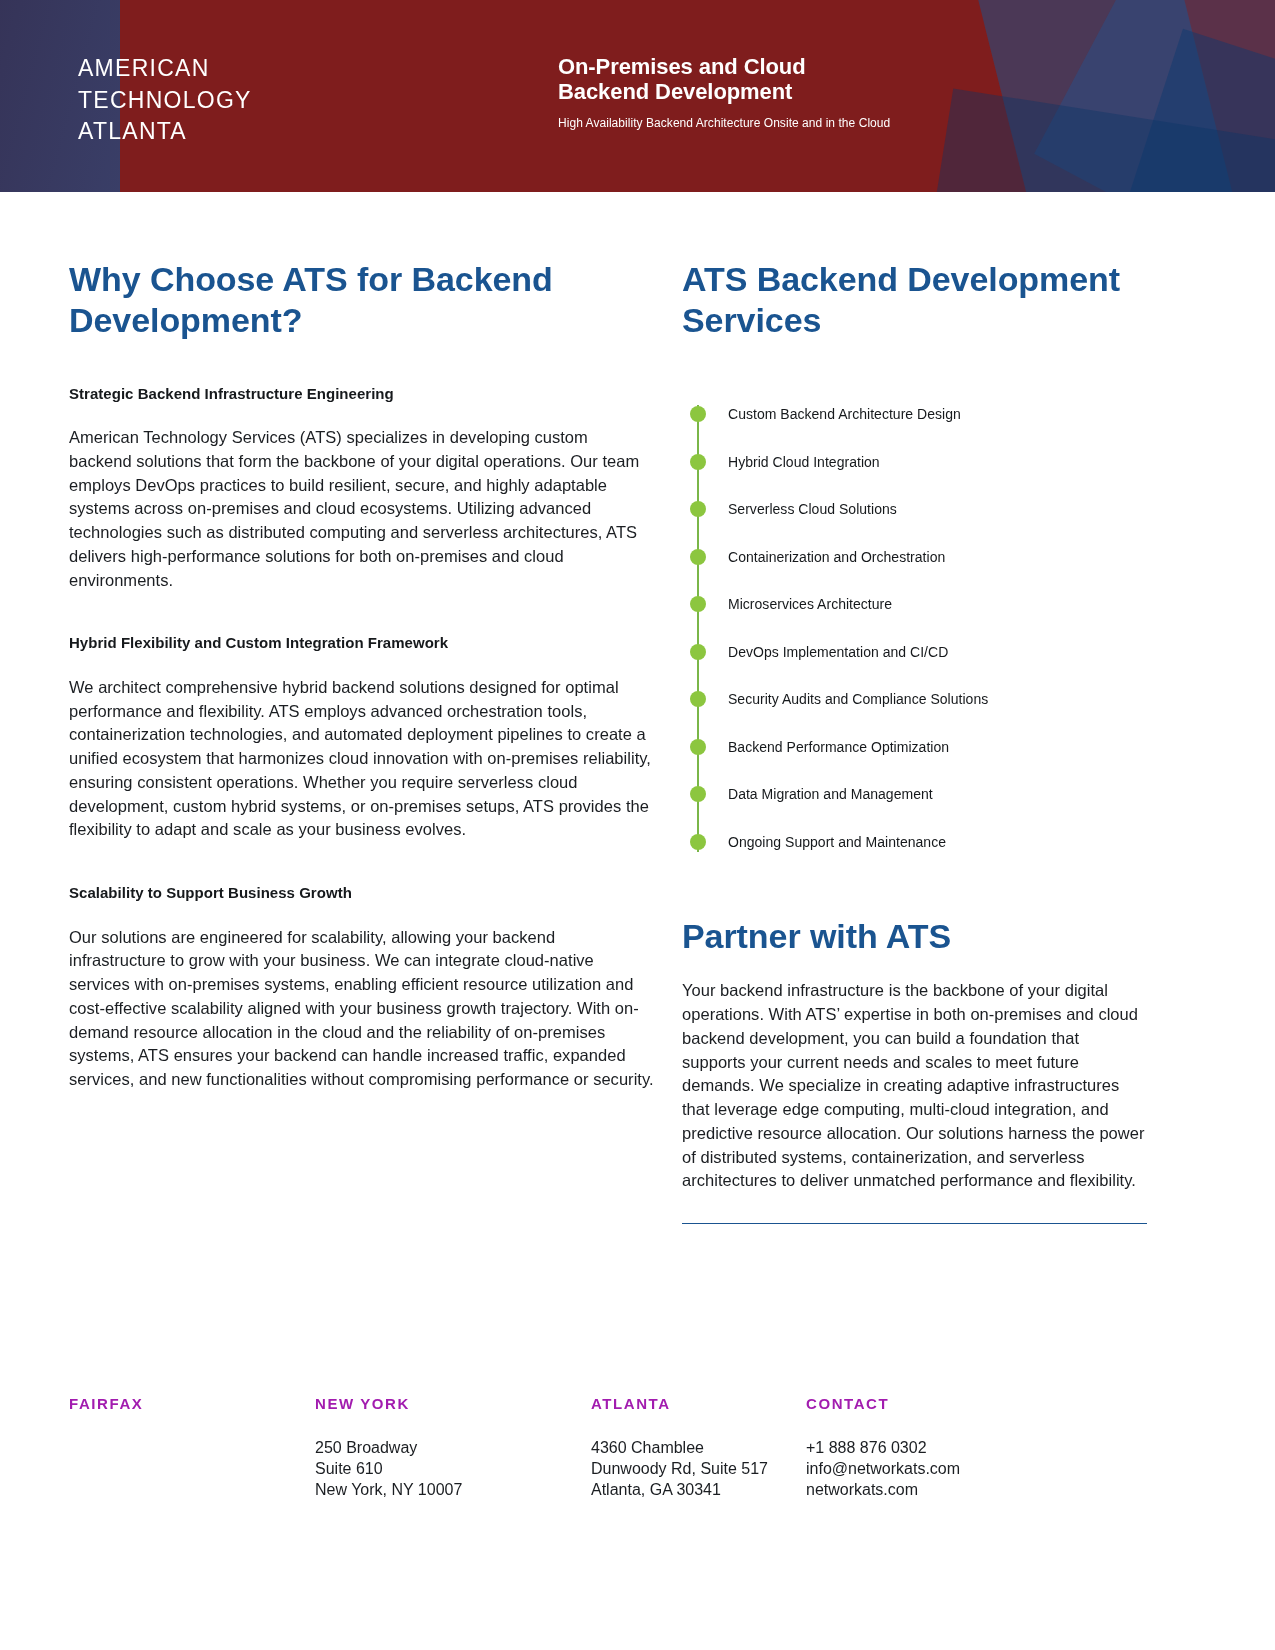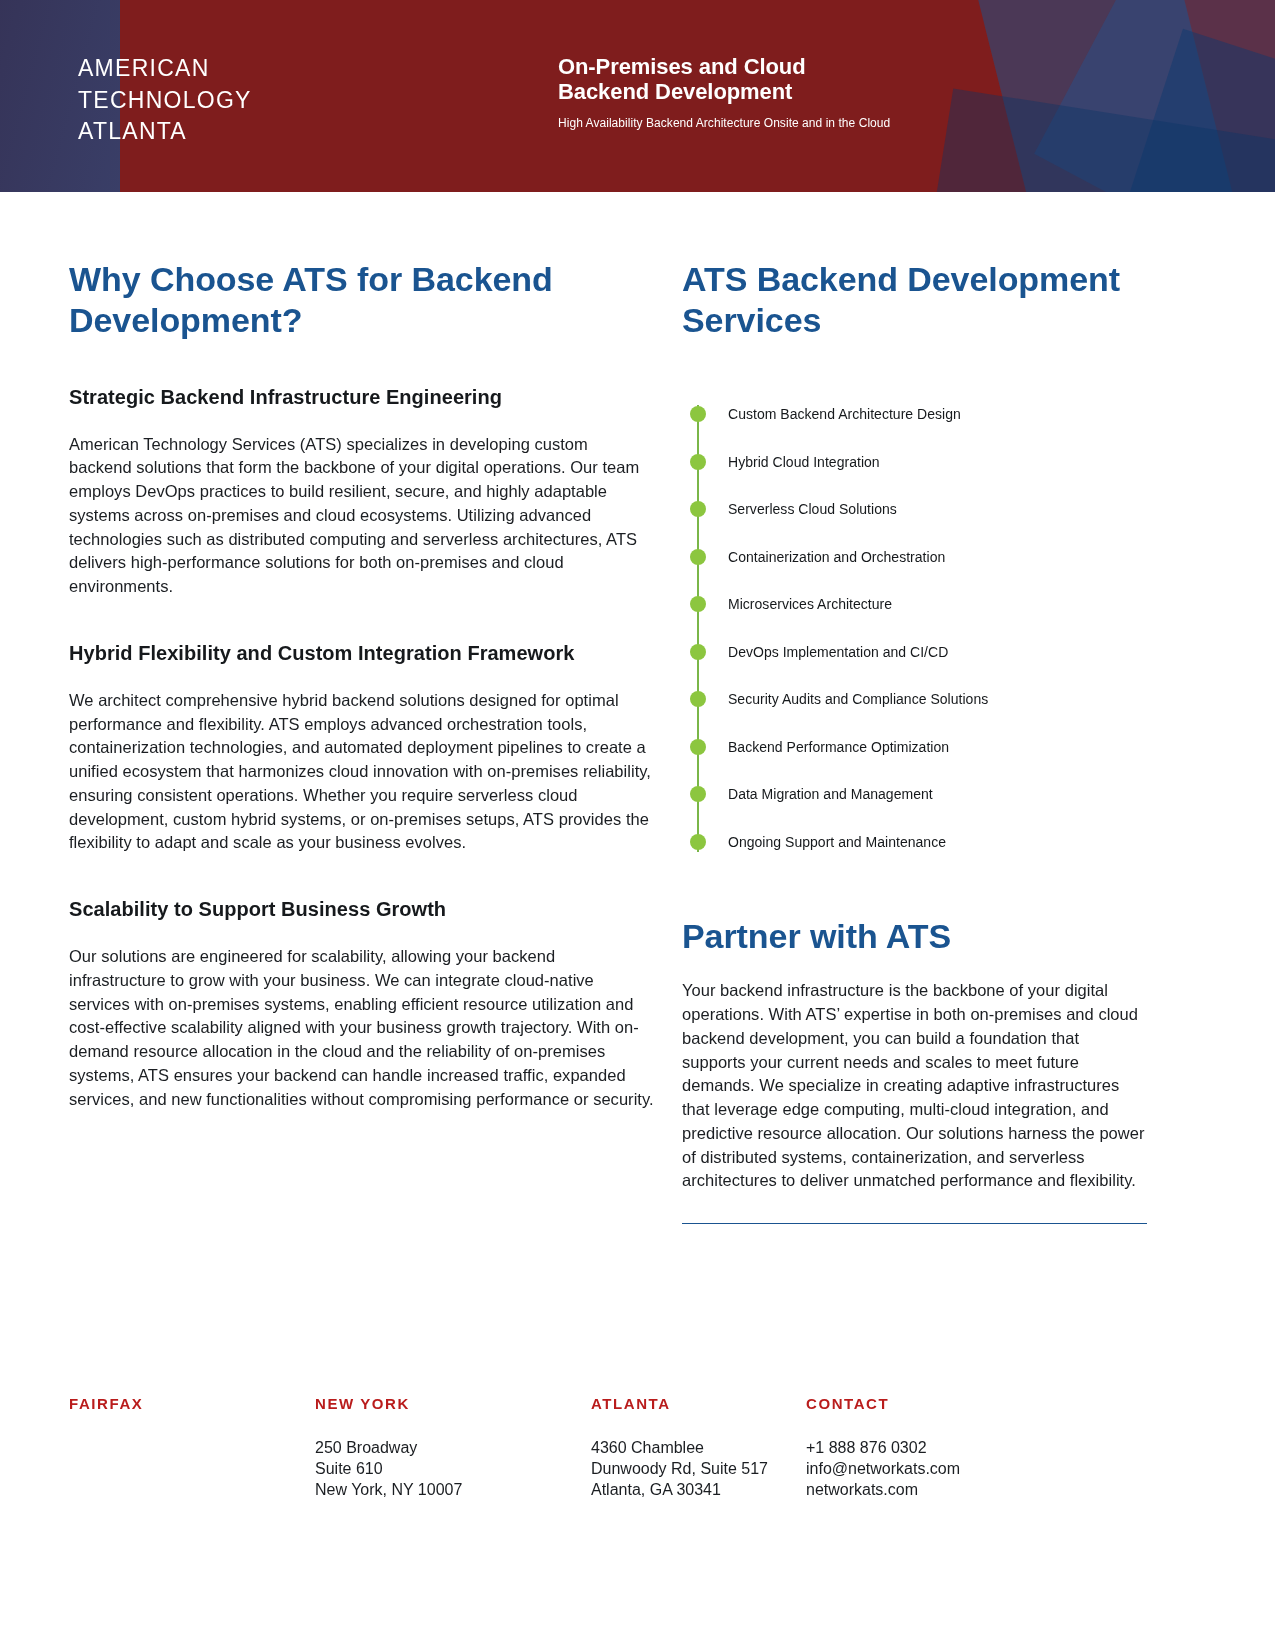--- a/index.html
+++ b/index.html
@@ -47,21 +47,21 @@
 
   
   .col-left  { position:absolute; left:69px;  top:259px; width:585px; }
   .col-right { position:absolute; left:682px; top:259px; width:465px; }
 
   .sec-head {
     color:#1a5490; font-weight:bold; font-size:34px; line-height:1.2;
     letter-spacing:-.002em;
   }
   .sub-head {
-    color:#16191c; font-weight:bold; font-size:20px; line-height:1.3;
+    color:#16191c; font-weight:bold; font-size:15px; line-height:1.3;
     letter-spacing:.002em;
   }
   .body-txt {
     color:#1b1e22; font-size:16.5px; line-height:1.44; letter-spacing:.002em;
   }
   .left-block { margin-top:0; }
   .left-block + .left-block { margin-top:41px; }
   .left-block .body-txt { margin-top:23px; }
 
   
@@ -96,21 +96,21 @@
   }
 
   
   .footer { position:absolute; left:0; top:1395px; width:1275px; height:255px; }
   .foot-col { position:absolute; top:0; }
   .fc1 { left:69px;  width:230px; }
   .fc2 { left:315px; width:230px; }
   .fc3 { left:591px; width:235px; }
   .fc4 { left:806px; width:230px; }
   .foot-city {
-    color:#b91c1c; font-weight:bold; font-size:15px;
+    color:#a21caf; font-weight:bold; font-size:15px;
     letter-spacing:.105em;
   }
   .foot-lines {
     margin-top:26px; color:#1b1e22; font-size:16px; line-height:1.3;
   }
 </style>
 </head>
 <body>
 
 <div class="page">

